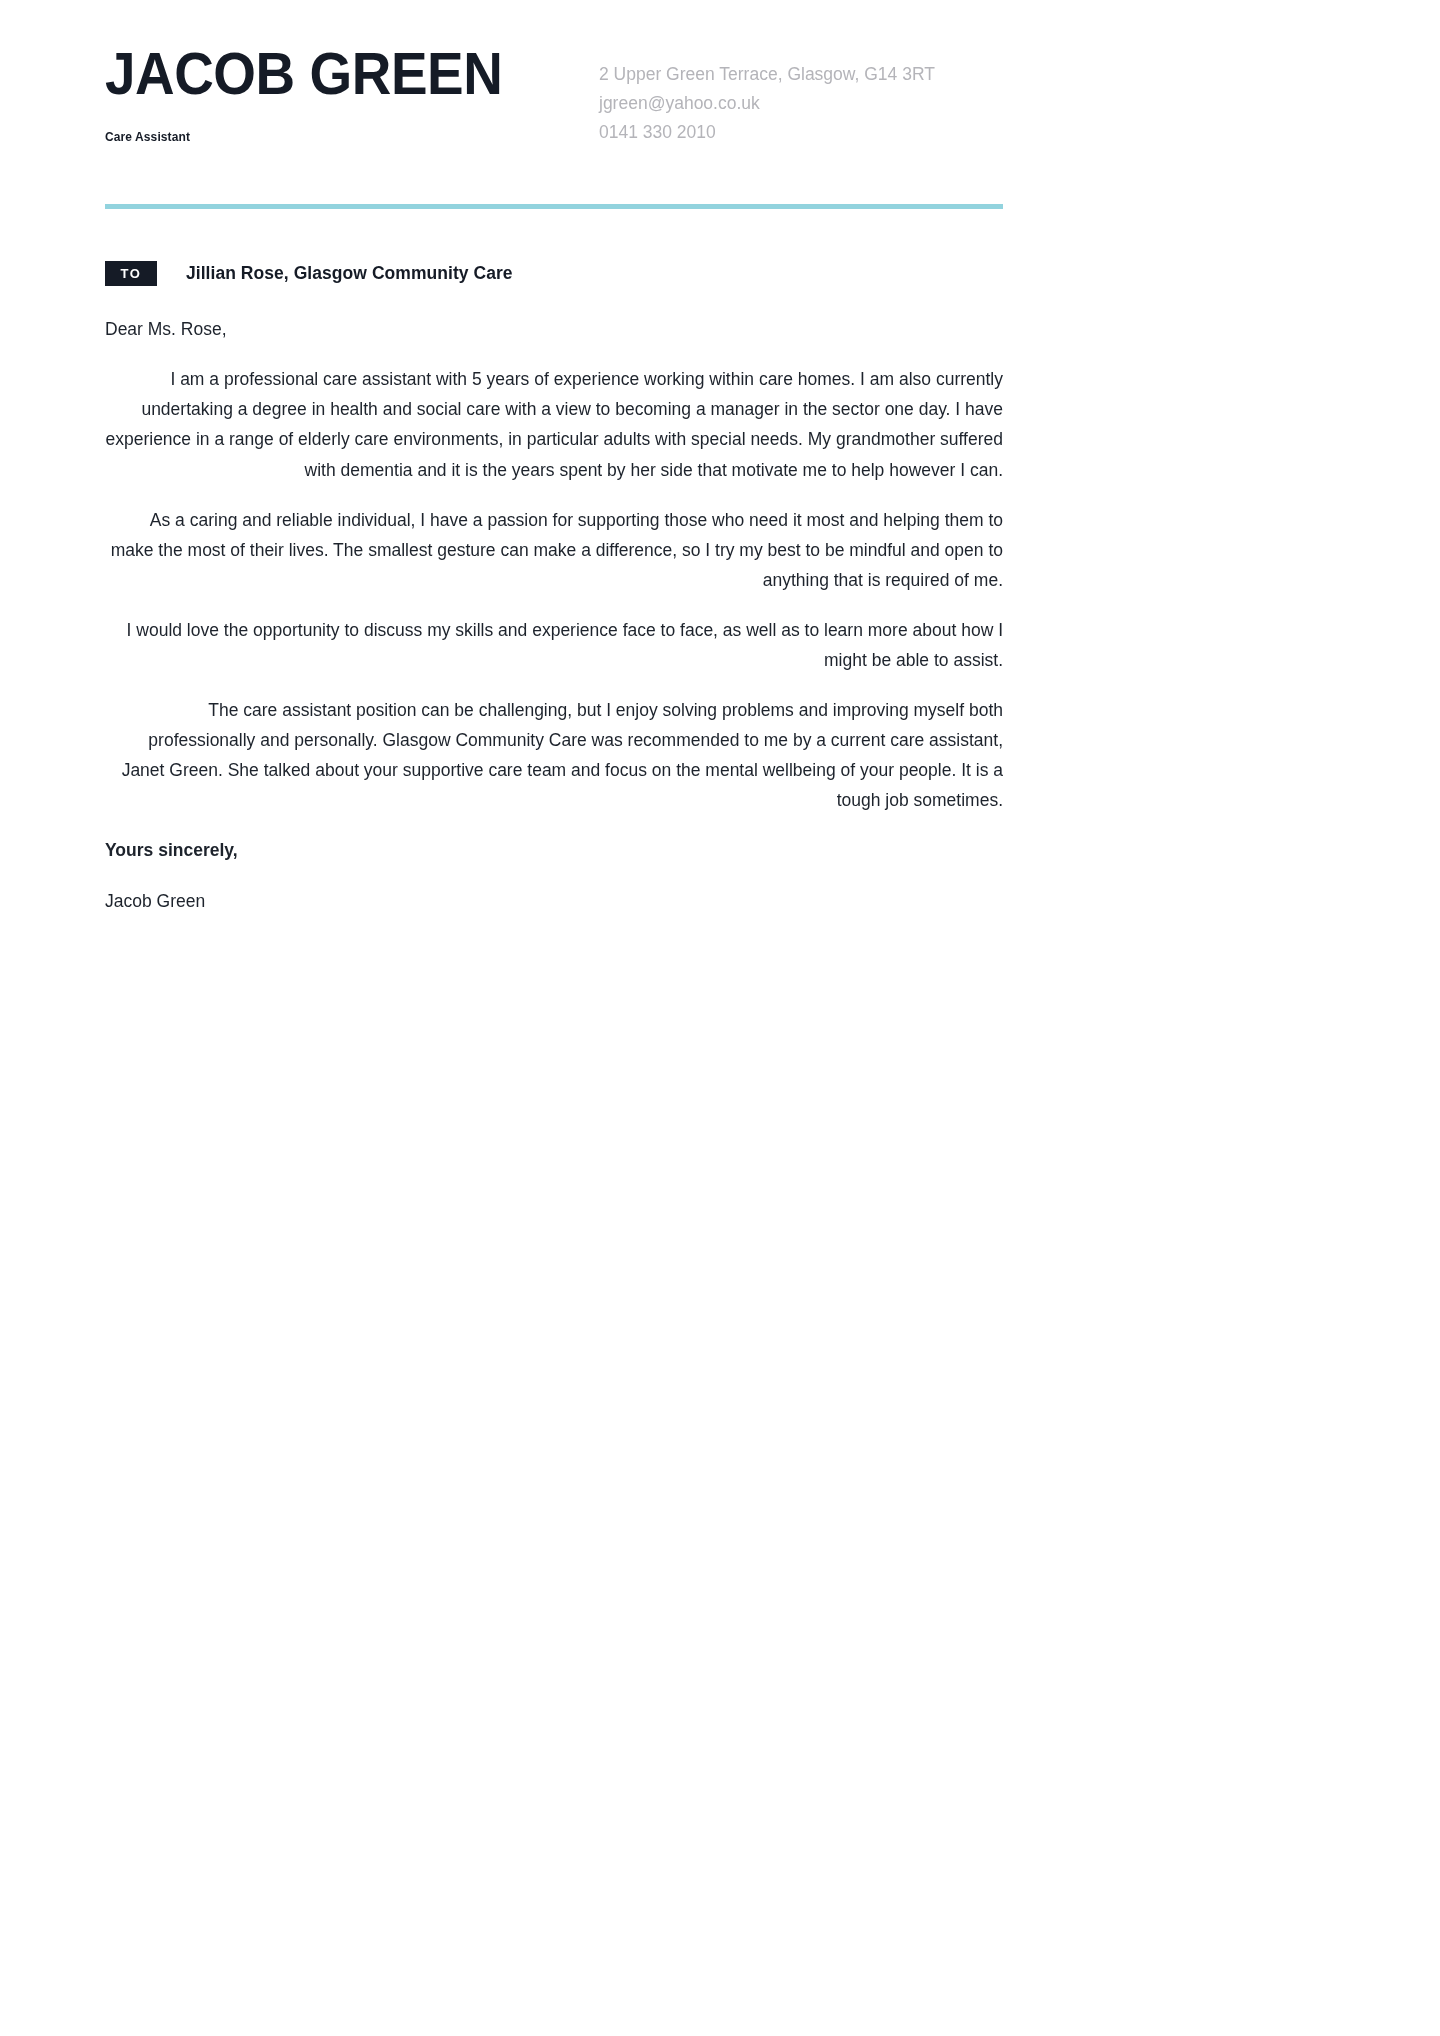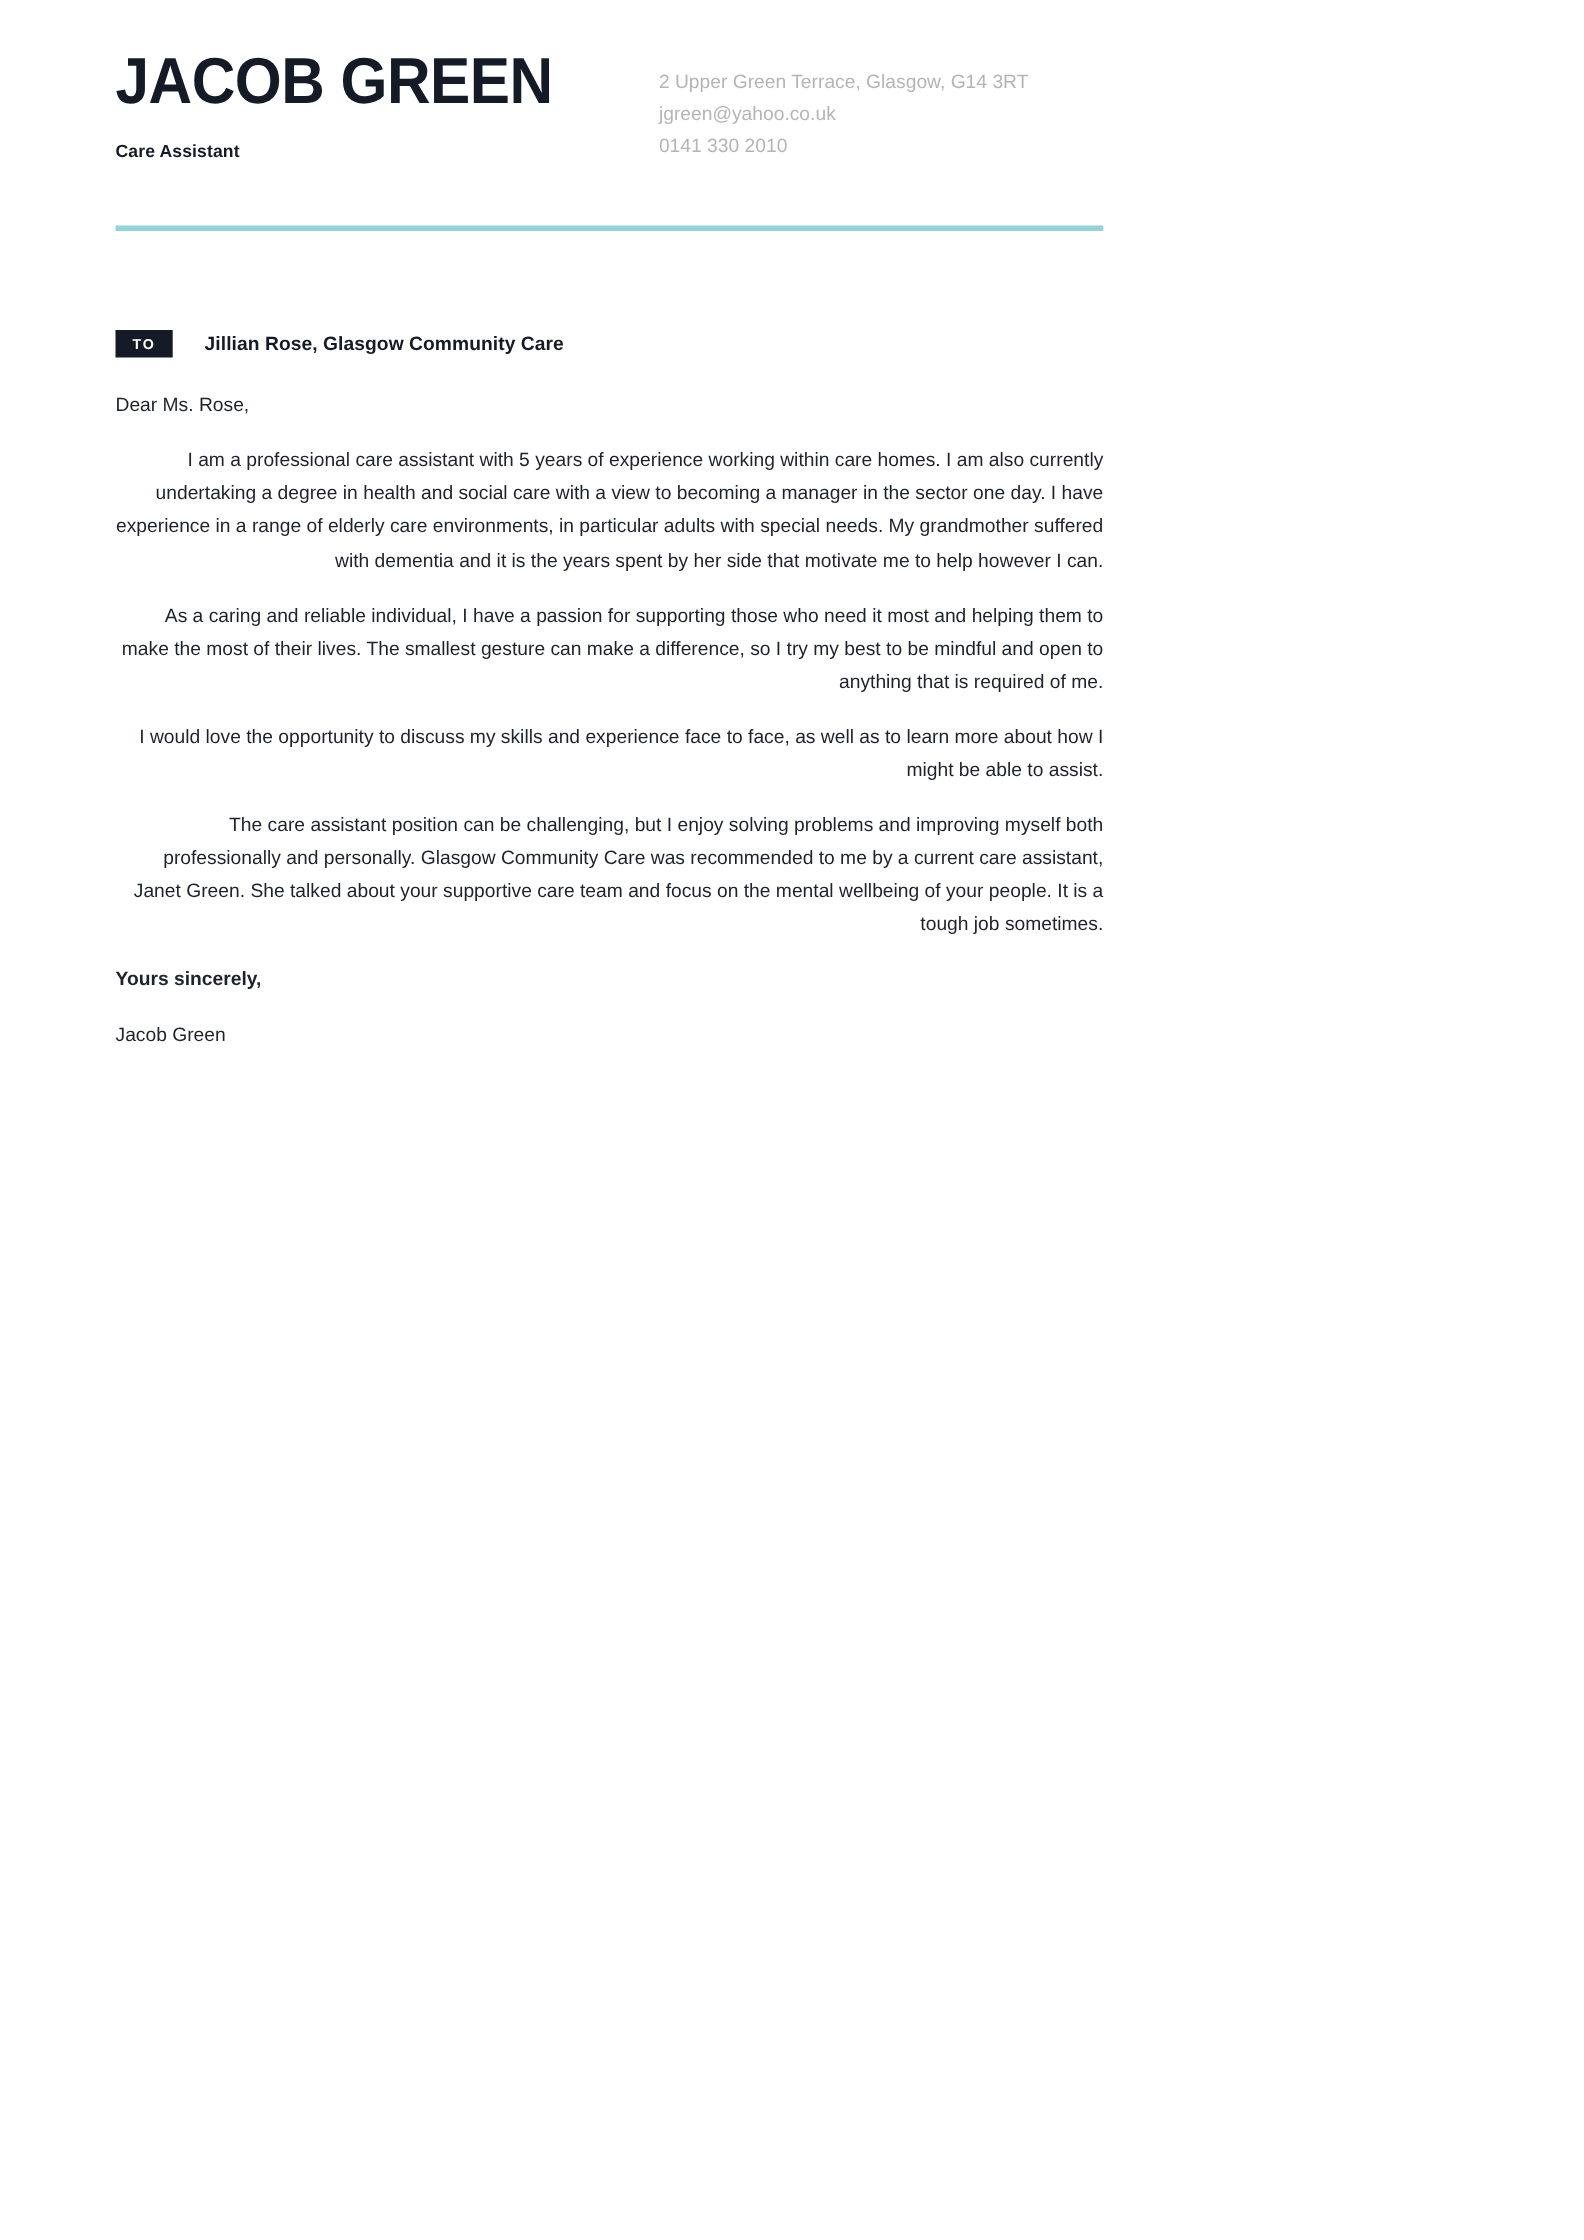--- a/index.html
+++ b/index.html
@@ -46,21 +46,21 @@
     font-weight: 700;
     letter-spacing: -0.5px;
     color: #151b26;
     margin: 0;
     text-transform: uppercase;
     transform: scaleX(0.93);
     transform-origin: left center;
     white-space: nowrap;
   }
   .job-title {
-    font-size: 16px;
+    font-size: 12px;
     font-weight: 700;
     color: #151b26;
     margin: 0;
     padding-top: 26px;
     letter-spacing: 0.1px;
   }
   .header-right {
     flex: 1 1 auto;
     padding-top: 16px;
     padding-left: 4px;
@@ -82,21 +82,20 @@
     width: 898px;
     background: #92d3de;
   }
 
   
   .recipient-row {
     display: flex;
     flex-direction: row;
     align-items: center;
     padding-top: 52px;
-    margin-top: 38px;
   }
   .to-badge {
     display: inline-flex;
     align-items: center;
     justify-content: center;
     background: #151b26;
     color: #ffffff;
     font-size: 13px;
     font-weight: 700;
     letter-spacing: 1.6px;

